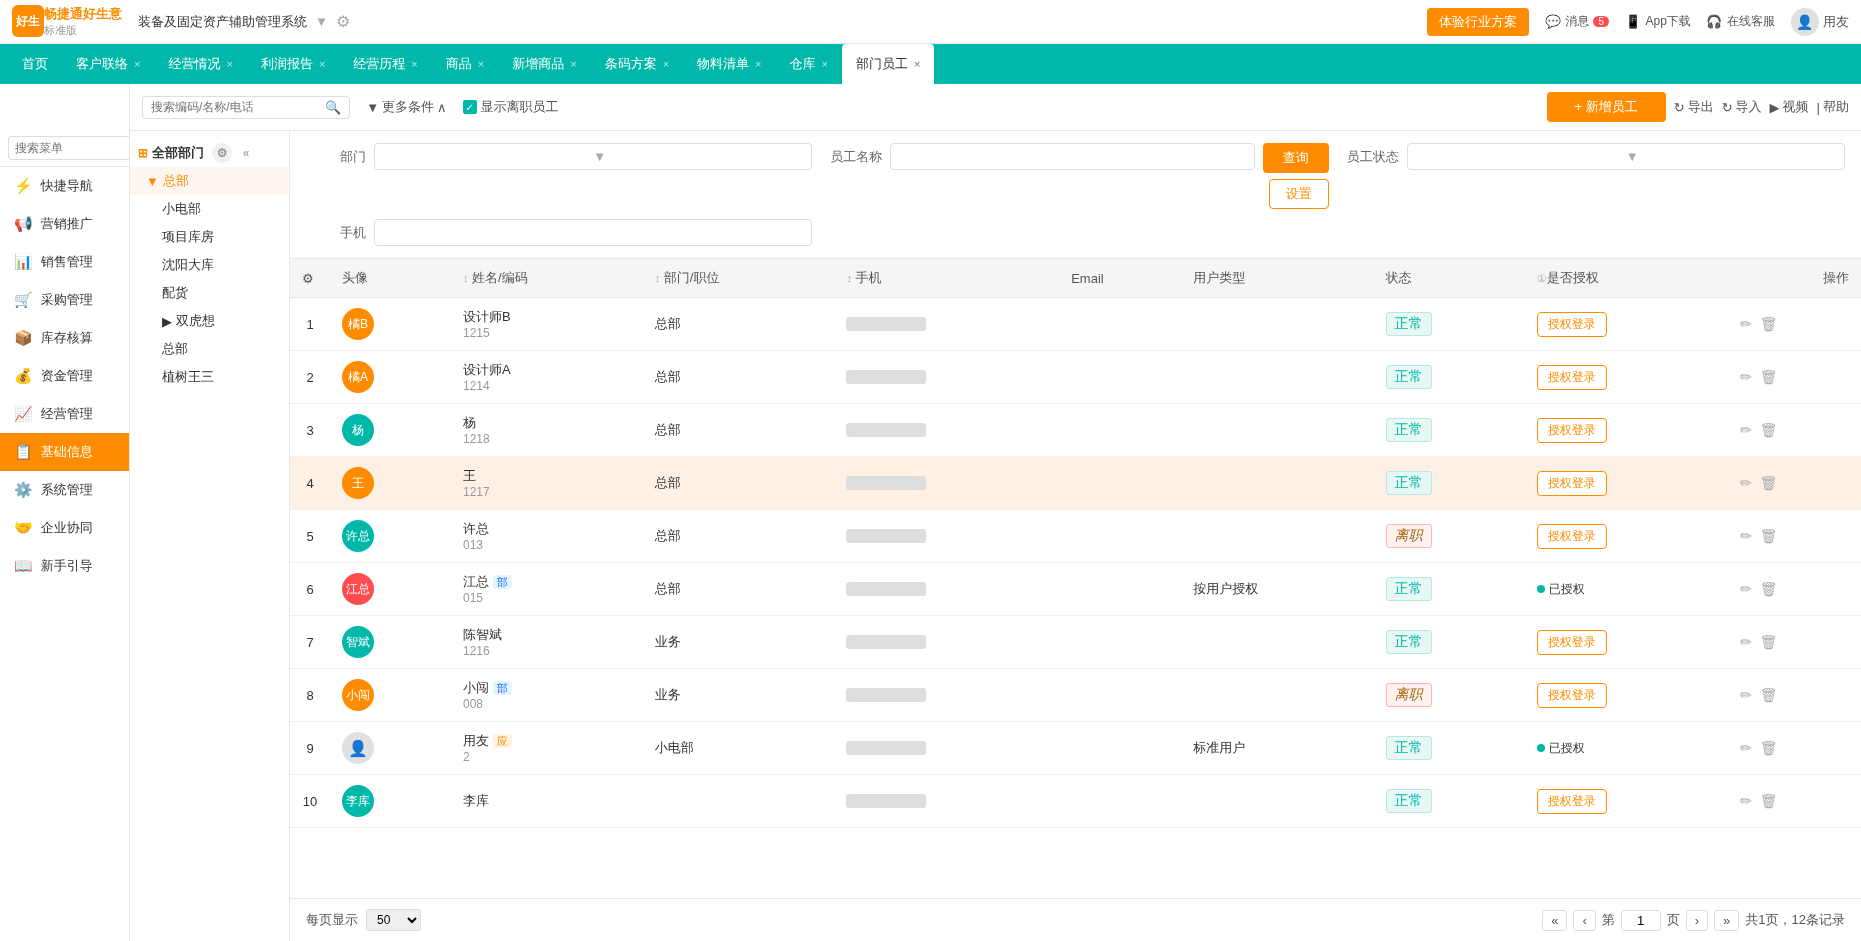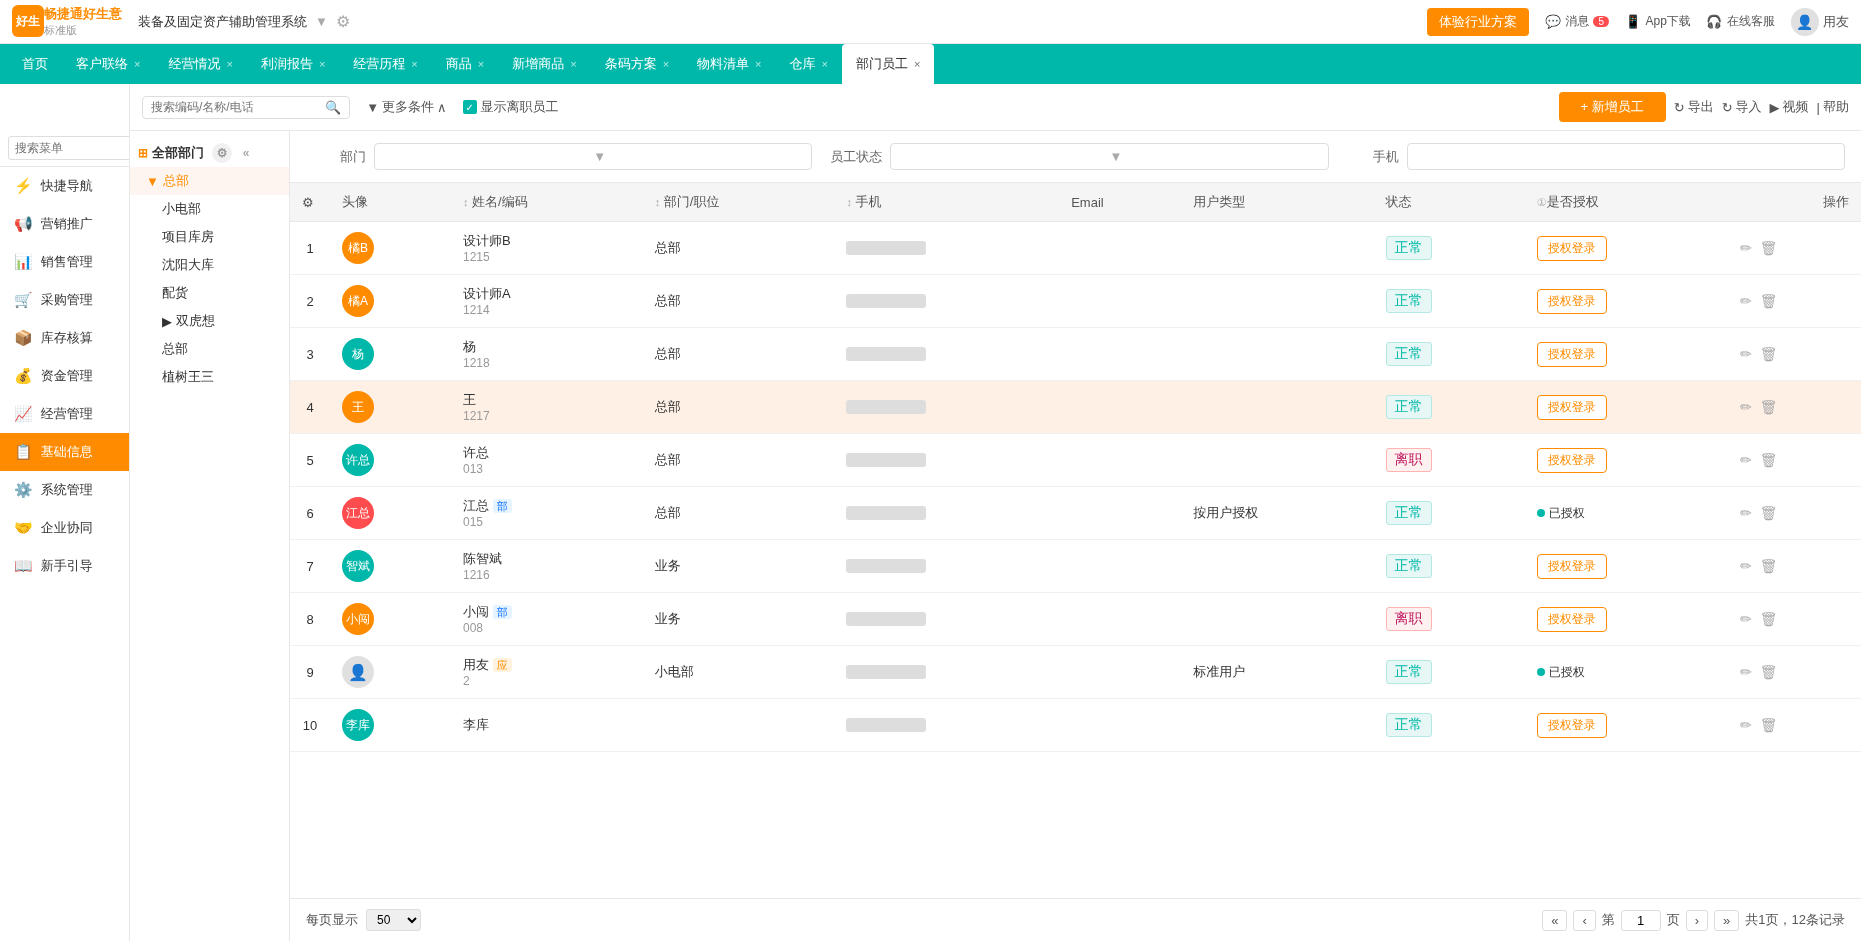--- a/index.html
+++ b/index.html
@@ -56,41 +56,41 @@
 
     
     .toolbar { background: #fff; padding: 8px 12px; display: flex; align-items: center; justify-content: space-between; border-bottom: 1px solid #e8e8e8; }
     .toolbar-left { display: flex; align-items: center; gap: 8px; }
     .toolbar-right { display: flex; align-items: center; gap: 8px; }
     .search-box { display: flex; align-items: center; border: 1px solid #ddd; border-radius: 4px; padding: 3px 8px; gap: 4px; background: #fff; }
     .search-box input { border: none; outline: none; font-size: 12px; width: 160px; }
     .btn-more { display: flex; align-items: center; gap: 3px; color: #555; cursor: pointer; font-size: 12px; border: none; background: none; padding: 4px 8px; }
     .btn-show-resigned { display: flex; align-items: center; gap: 4px; color: #555; font-size: 12px; cursor: pointer; }
     .checkbox-teal { width: 14px; height: 14px; background: #00b8a9; border-radius: 2px; display: inline-flex; align-items: center; justify-content: center; color: #fff; font-size: 10px; }
-    .btn-add { background: #ff8c00; color: #fff; border: none; border-radius: 4px; padding: 6px 22px; cursor: pointer; font-size: 13px; display: flex; align-items: center; gap: 4px; }
+    .btn-add { background: #ff8c00; color: #fff; border: none; border-radius: 4px; padding: 6px 28px; cursor: pointer; font-size: 13px; display: flex; align-items: center; gap: 4px; }
     .btn-action { background: none; border: none; color: #555; cursor: pointer; font-size: 12px; display: flex; align-items: center; gap: 3px; }
     .filter-label { color: #666; font-size: 13px; white-space: nowrap; min-width: 60px; text-align: right; }
     .filter-input { flex: 1; border: 1px solid #ddd; border-radius: 4px; padding: 5px 8px; font-size: 13px; outline: none; }
     .filter-select-wrap { flex: 1; display: flex; align-items: center; border: 1px solid #ddd; border-radius: 4px; padding: 5px 8px; background: #fff; cursor: pointer; }
     .filter-select-wrap span { flex: 1; font-size: 13px; color: #ccc; }
     .btn-query { background: #ff8c00; color: #fff; border: none; border-radius: 4px; padding: 6px 20px; cursor: pointer; font-size: 13px; }
     .btn-set { background: #fff; color: #ff8c00; border: 1px solid #ff8c00; border-radius: 4px; padding: 5px 16px; cursor: pointer; font-size: 13px; }
     .filter-buttons { display: flex; flex-direction: column; gap: 6px; align-items: flex-end; justify-content: center; }
 
     
     .table-wrap { flex: 1; overflow: auto; background: #fff; }
     table { width: 100%; border-collapse: collapse; }
     thead tr { background: #f5f5f5; }
     th { padding: 10px 12px; text-align: left; font-size: 13px; color: #555; font-weight: normal; border-bottom: 1px solid #e8e8e8; white-space: nowrap; }
     td { padding: 10px 12px; font-size: 13px; color: #333; border-bottom: 1px solid #f0f0f0; white-space: nowrap; }
     tr.highlighted td { background: #fff0e6; }
     .avatar { width: 32px; height: 32px; border-radius: 50%; display: flex; align-items: center; justify-content: center; color: #fff; font-size: 13px; font-weight: normal; }
     .status-badge { display: inline-block; padding: 2px 8px; border-radius: 3px; font-size: 14px; }
     .status-normal { background: #e6f7f5; color: #00b8a9; border: 1px solid #b3e8e3; }
-    .status-resigned { background: #fff1f0; color: #be185d; border: 1px solid #ffb3b3; }
+    .status-resigned { background: #fff1f0; color: #a16207; border: 1px solid #ffb3b3; font-style: italic; }
     .btn-auth { border: 1px solid #ff8c00; color: #ff8c00; background: #fff; border-radius: 4px; padding: 3px 10px; cursor: pointer; font-size: 12px; }
     .authorized { color: #333; font-size: 12px; display: flex; align-items: center; gap: 4px; }
     .dot-green { width: 8px; height: 8px; border-radius: 50%; background: #00b8a9; display: inline-block; }
     .action-icons { display: flex; align-items: center; gap: 8px; }
     .action-icon { color: #aaa; cursor: pointer; font-size: 14px; }
     .blurred { background: #ddd; border-radius: 3px; color: transparent; user-select: none; min-width: 80px; display: inline-block; height: 14px; }
 
     
     .pagination { display: flex; align-items: center; justify-content: space-between; padding: 10px 16px; background: #fff; border-top: 1px solid #e8e8e8; }
     .pagination-left { display: flex; align-items: center; gap: 8px; font-size: 13px; color: #555; }
@@ -334,20 +334,30 @@
       </div>
 
       <div class="main-panel">
 
         <div class="filter-grid">
           <div class="filter-cell">
             <span class="filter-label">部门</span>
             <div class="filter-select-wrap" style="flex:1;">
               <span style="color:#ccc;font-size:13px;flex:1;"></span>
               <span style="color:#aaa;">▼</span>
+            </div>
+          </div>
+          <div style="display:flex;align-items:flex-start;gap:8px;">
+            <div class="filter-cell" style="flex:1;">
+              <span class="filter-label">员工名称</span>
+              <input class="filter-input" type="text" style="flex: 1 1 0%;">
+            </div>
+            <div class="filter-buttons">
+              <button class="btn-query">查询</button>
+              <button class="btn-set">设置</button>
             </div>
           </div>
           <div class="filter-cell">
             <span class="filter-label">员工状态</span>
             <div class="filter-select-wrap" style="flex:1;">
               <span style="color:#ccc;font-size:13px;flex:1;"></span>
               <span style="color:#aaa;">▼</span>
             </div>
           </div>
           <div class="filter-cell">

